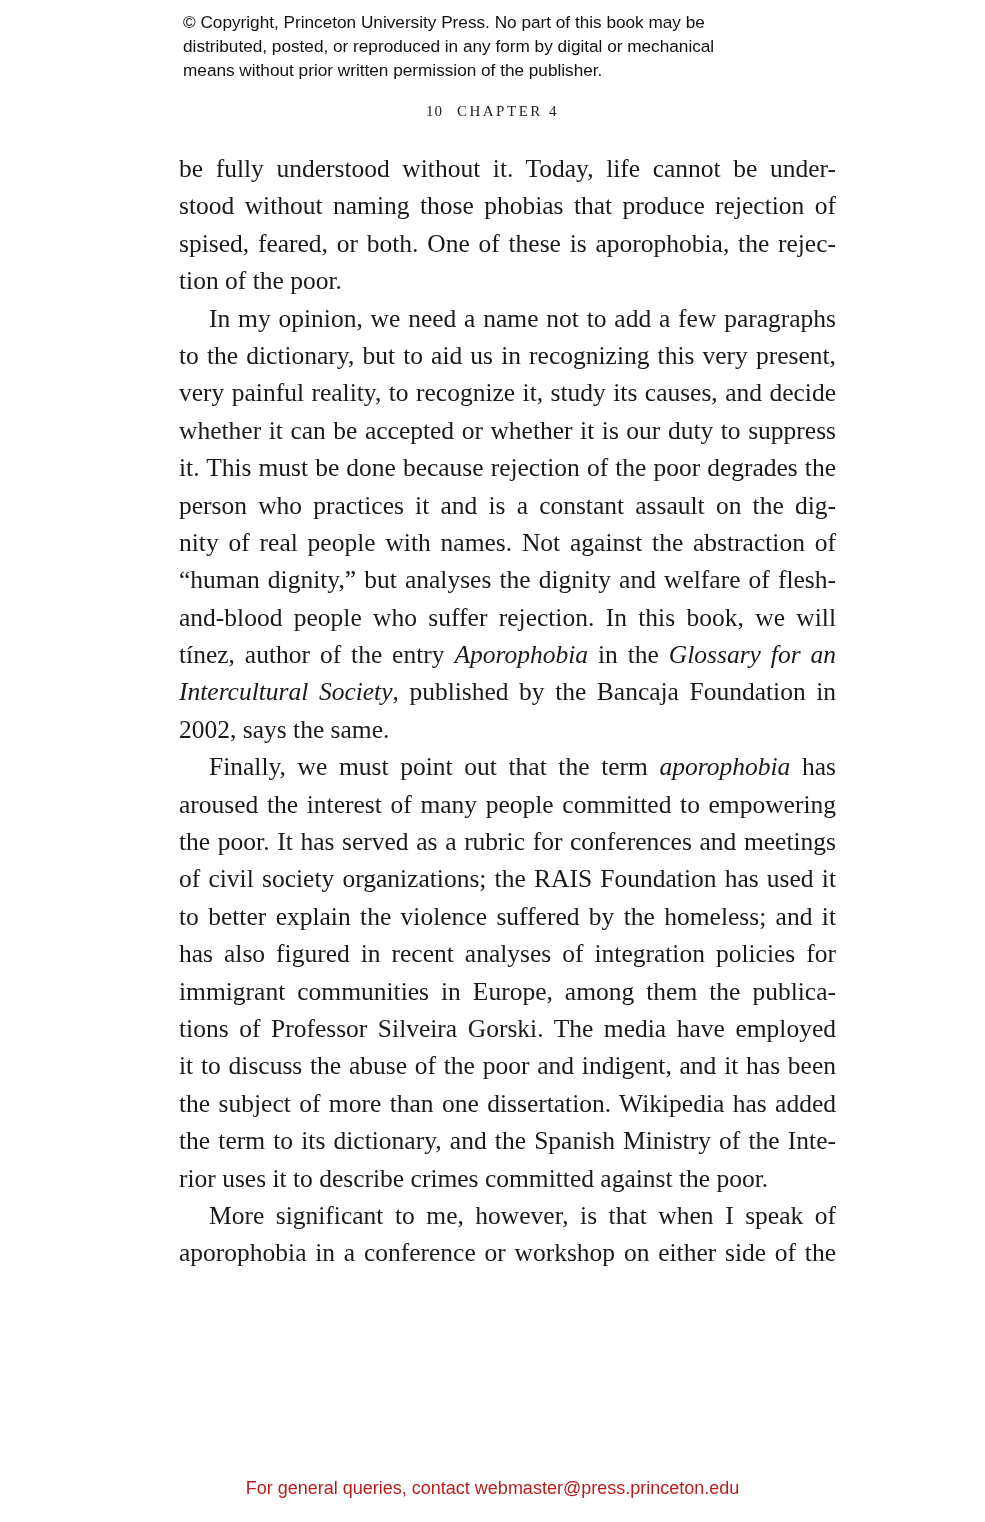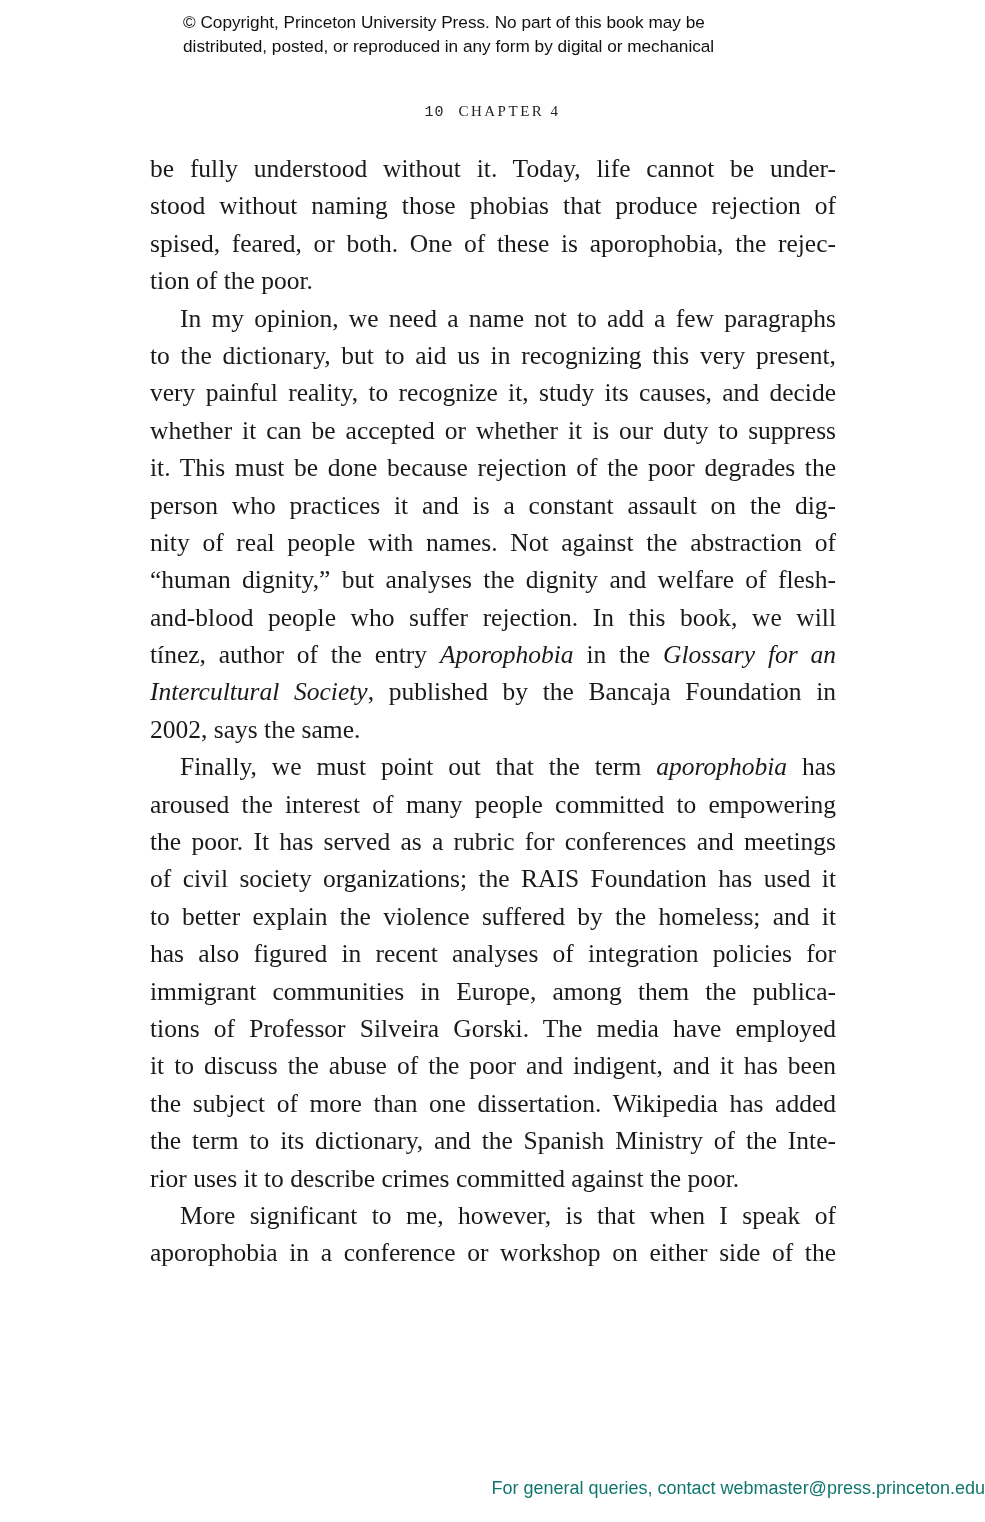--- a/index.html
+++ b/index.html
@@ -29,57 +29,59 @@
       position: absolute;
       left: 0;
       width: 985px;
       top: 103px;
       text-align: center;
       font-family: "Liberation Serif", serif;
       font-size: 15px;
       letter-spacing: 2.5px;
       color: #222;
     }
-    .running-head .folio { margin-right: 14px; letter-spacing: 1px; font-family: Liberation Mono, monospace; }
+    .running-head .folio { margin-right: 14px; letter-spacing: 1px; }
     .body-text {
       position: absolute;
       left: 150px;
       top: 150px;
       width: 686px;
       font-family: "Liberation Serif", serif;
       font-size: 25.5px;
       color: #1a1a1a;
     }
     .line {
       height: 37.4px;
       line-height: 37.4px;
       white-space: nowrap;
       text-align: justify;
       text-align-last: justify;
+      margin-left: 29px;
     }
     .line.last { text-align-last: left; }
     .line.indent { padding-left: 30px; }
     .line i { font-style: italic; }
     .footer {
       position: absolute;
       left: 0;
       width: 985px;
       top: 1478px;
-      text-align: right;
+      text-align: center;
       font-family: "Liberation Sans", sans-serif;
       font-size: 18px;
-      color: #0f766e;
+      color: #b91c1c;
     }
   </style>
 </head>
 <body>
 
 <div class="copyright">
   <div>© Copyright, Princeton University Press. No part of this book may be</div>
   <div>distributed, posted, or reproduced in any form by digital or mechanical</div>
+  <div>means without prior written permission of the publisher.</div>
 </div>
 
 <div class="running-head">
   <span class="folio">10</span><span>CHAPTER 4</span>
 </div>
 
 <div class="body-text">
   <div class="line">be fully understood without it. Today, life cannot be under-</div>
   <div class="line">stood without naming those phobias that produce rejection of</div>
   <div class="line">spised, feared, or both. One of these is aporophobia, the rejec-</div>

